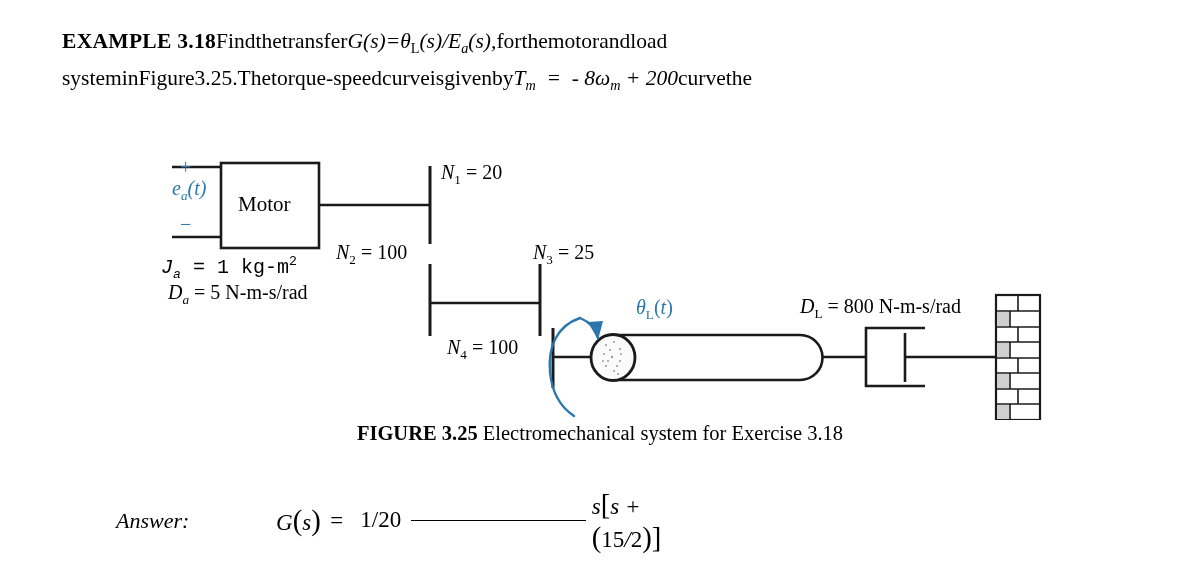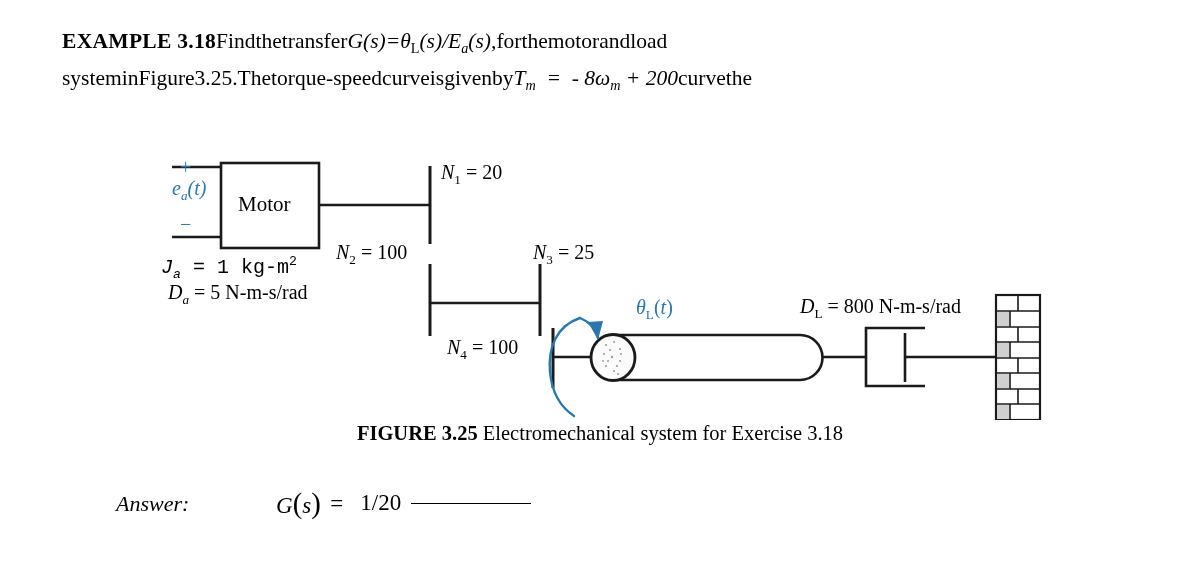--- a/index.html
+++ b/index.html
@@ -281,17 +281,18 @@
   </div>
 
   <div id="answer-row">
     <div id="answer-label">Answer:</div>
     <div class="eqn">
       <span class="gs"><span class="it">G</span><span class="big-paren">(</span><span class="it">s</span><span class="big-paren">)</span></span>
       <span class="eq">=</span>
       <span class="frac">
         <span class="num">1/20</span>
         <span class="bar"></span>
+        <span class="den"><span class="it">s</span><span class="big-paren">[</span><span class="it">s</span> + <span class="big-paren">(</span><span style="font-style:normal;">15</span>/<span style="font-style:normal;">2</span><span class="big-paren">)</span><span class="big-paren">]</span></span>
       </span>
     </div>
   </div>
 
 </div>
 
 </body></html>

